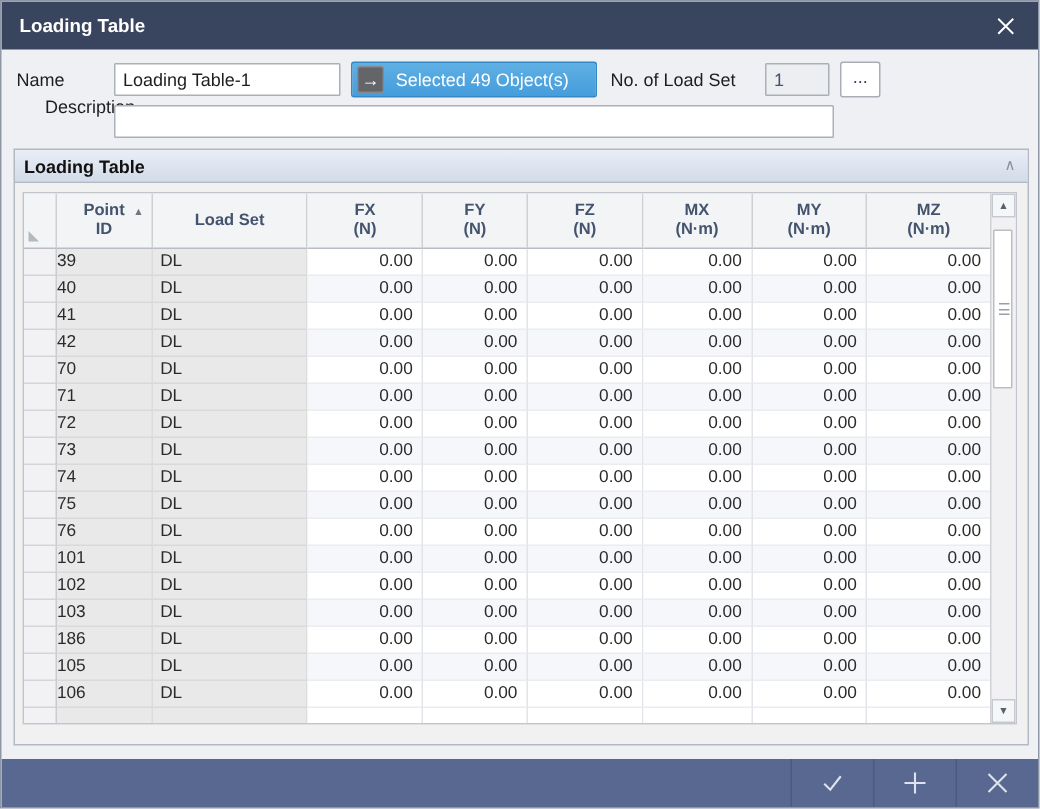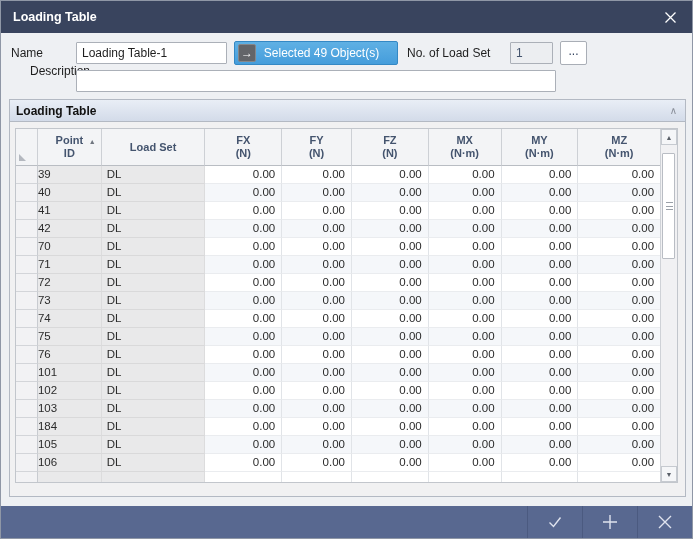--- a/index.html
+++ b/index.html
@@ -325,21 +325,21 @@
             <div class="cell gray lscell col-load_set">DL</div>
             <div class="cell num col-fx">0.00</div>
             <div class="cell num col-fy">0.00</div>
             <div class="cell num col-fz">0.00</div>
             <div class="cell num col-mx">0.00</div>
             <div class="cell num col-my">0.00</div>
             <div class="cell num col-mz">0.00</div>
           </div>
           <div class="grow">
             <div class="cell ind"></div>
-            <div class="cell gray idcell col-point_id">184</div>
+            <div class="cell gray idcell col-point_id">186</div>
             <div class="cell gray lscell col-load_set">DL</div>
             <div class="cell num col-fx">0.00</div>
             <div class="cell num col-fy">0.00</div>
             <div class="cell num col-fz">0.00</div>
             <div class="cell num col-mx">0.00</div>
             <div class="cell num col-my">0.00</div>
             <div class="cell num col-mz">0.00</div>
           </div>
           <div class="grow alt">
             <div class="cell ind"></div>

